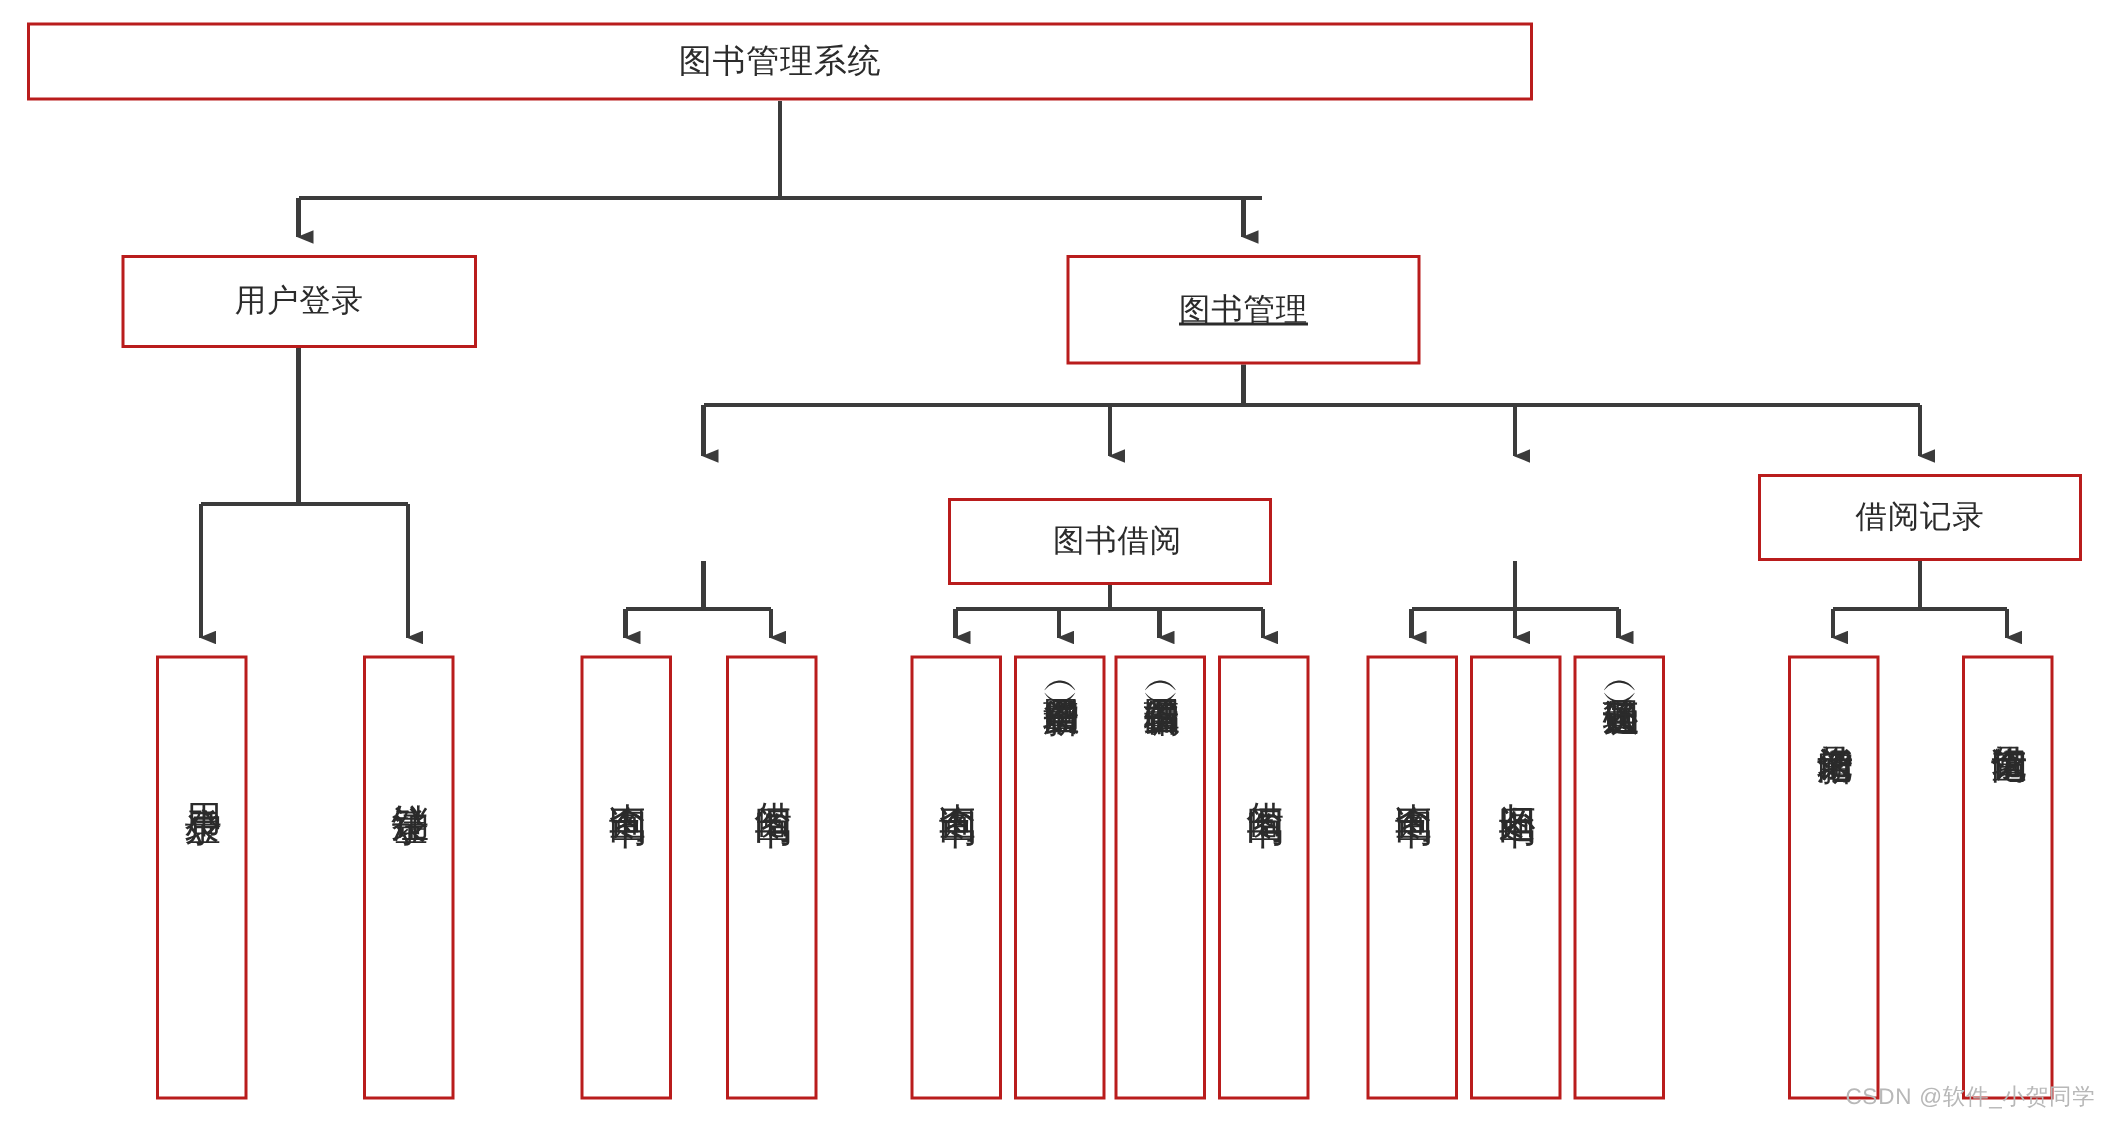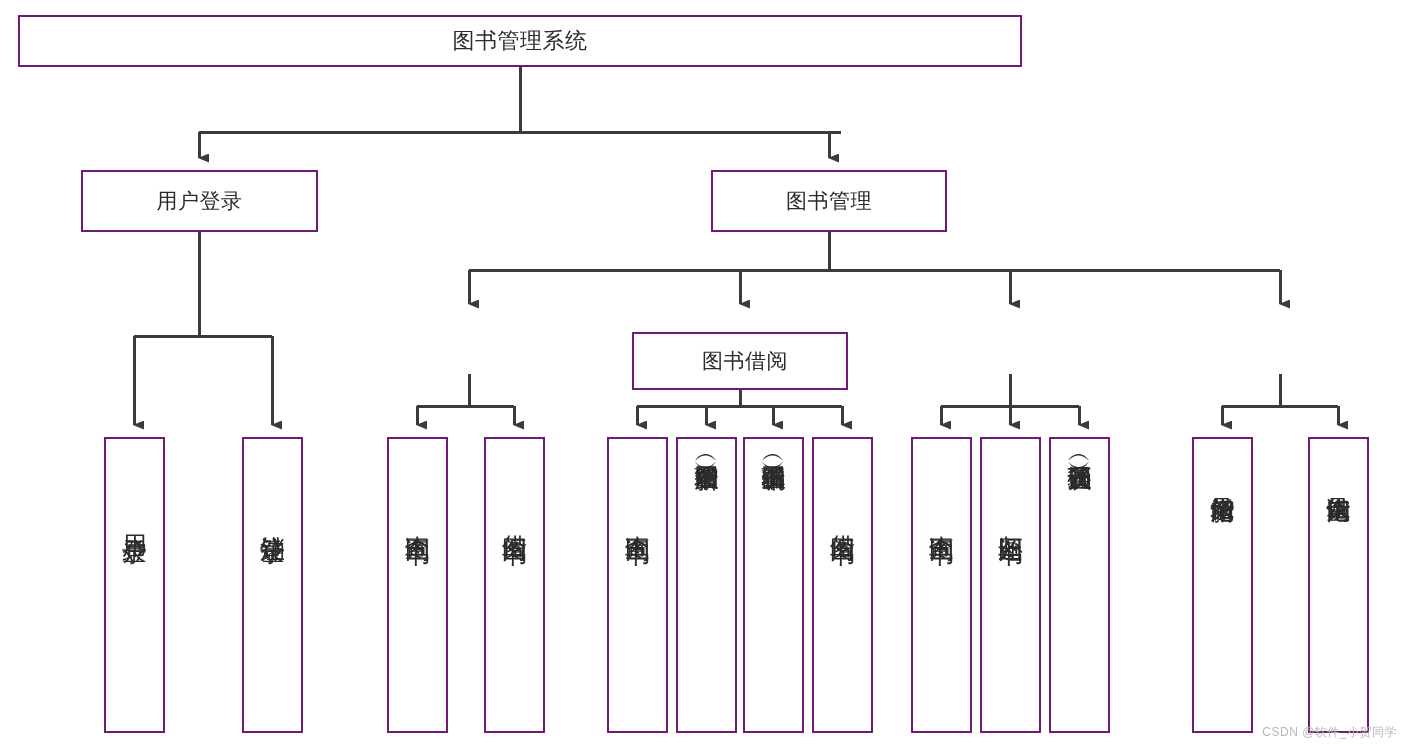--- a/index.html
+++ b/index.html
@@ -23,21 +23,21 @@
     left: 0;
     top: 0;
     width: 1405px;
     height: 747px;
     pointer-events: none;
   }
   .node {
     position: absolute;
     box-sizing: border-box;
     background: #ffffff;
-    border: 2px solid #701a75;
+    border: 2px solid #b91c1c;
     display: flex;
     align-items: center;
     justify-content: center;
     color: #2b2b2b;
   }
   .node-label {
     display: block;
     text-align: center;
     line-height: 1.04;
     letter-spacing: 0.5px;
@@ -66,21 +66,21 @@
     white-space: nowrap;
   }
   .node.leaf.tall-text .node-label {
     font-size: 24px;
     letter-spacing: 0px;
   }
   #watermark {
     position: absolute;
     right: 8px;
     bottom: 6px;
-    font-size: 12px;
+    font-size: 15px;
     color: #b8b8b8;
     letter-spacing: 0.5px;
     user-select: none;
   }
 </style>
 </head>
 <body>
 
 <div id="diagram-root">
 
@@ -135,30 +135,33 @@
   </svg>
 
   <div class="node root horiz" style="left:18px; top:15px; width:1004px; height:52px;">
     <span class="node-label">图书管理系统</span>
   </div>
 
   <div class="node horiz" style="left:81px; top:170px; width:237px; height:62px;">
     <span class="node-label">用户登录</span>
   </div>
 
-  <div class="node horiz" style="left:711px; top:170px; width:236px; height:62px;">
+  <div class="node horiz" style="left:711px; top:170px; width:236px; height:73px;text-decoration:underline;">
     <span class="node-label">图书管理</span>
   </div>
 
 
   <div class="node horiz" style="left:632px; top:332px; width:216px; height:58px;padding-left:10px;">
     <span class="node-label">图书借阅</span>
   </div>
 
 
+  <div class="node horiz" style="left:1172px; top:316px; width:216px; height:58px;">
+    <span class="node-label">借阅记录</span>
+  </div>
 
   <div class="node leaf" style="left:104px; top:437px; width:61px; height:296px; padding-top:76px;">
     <span class="node-label">用户登录</span>
   </div>
 
   <div class="node leaf" style="left:242px; top:437px; width:61px; height:296px; padding-top:76px;">
     <span class="node-label">注销登录</span>
   </div>
 
   <div class="node leaf" style="left:387px; top:437px; width:61px; height:296px; padding-top:76px;">

